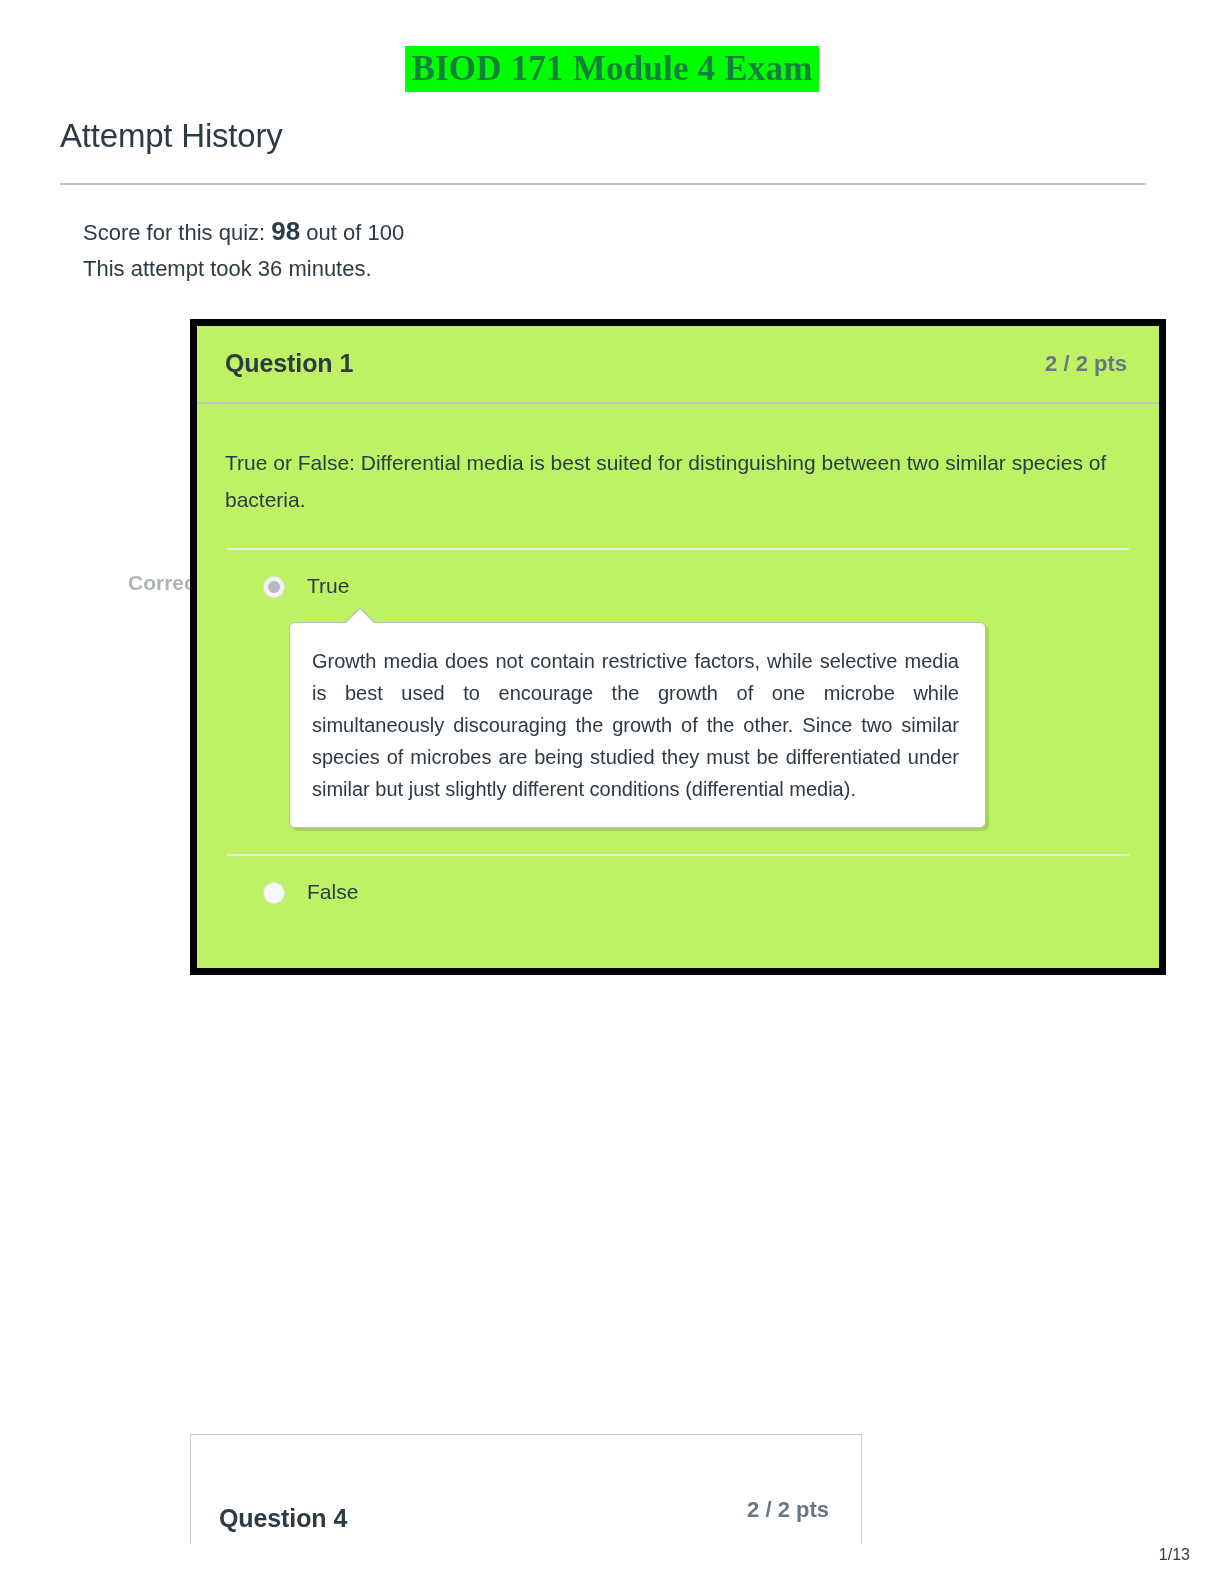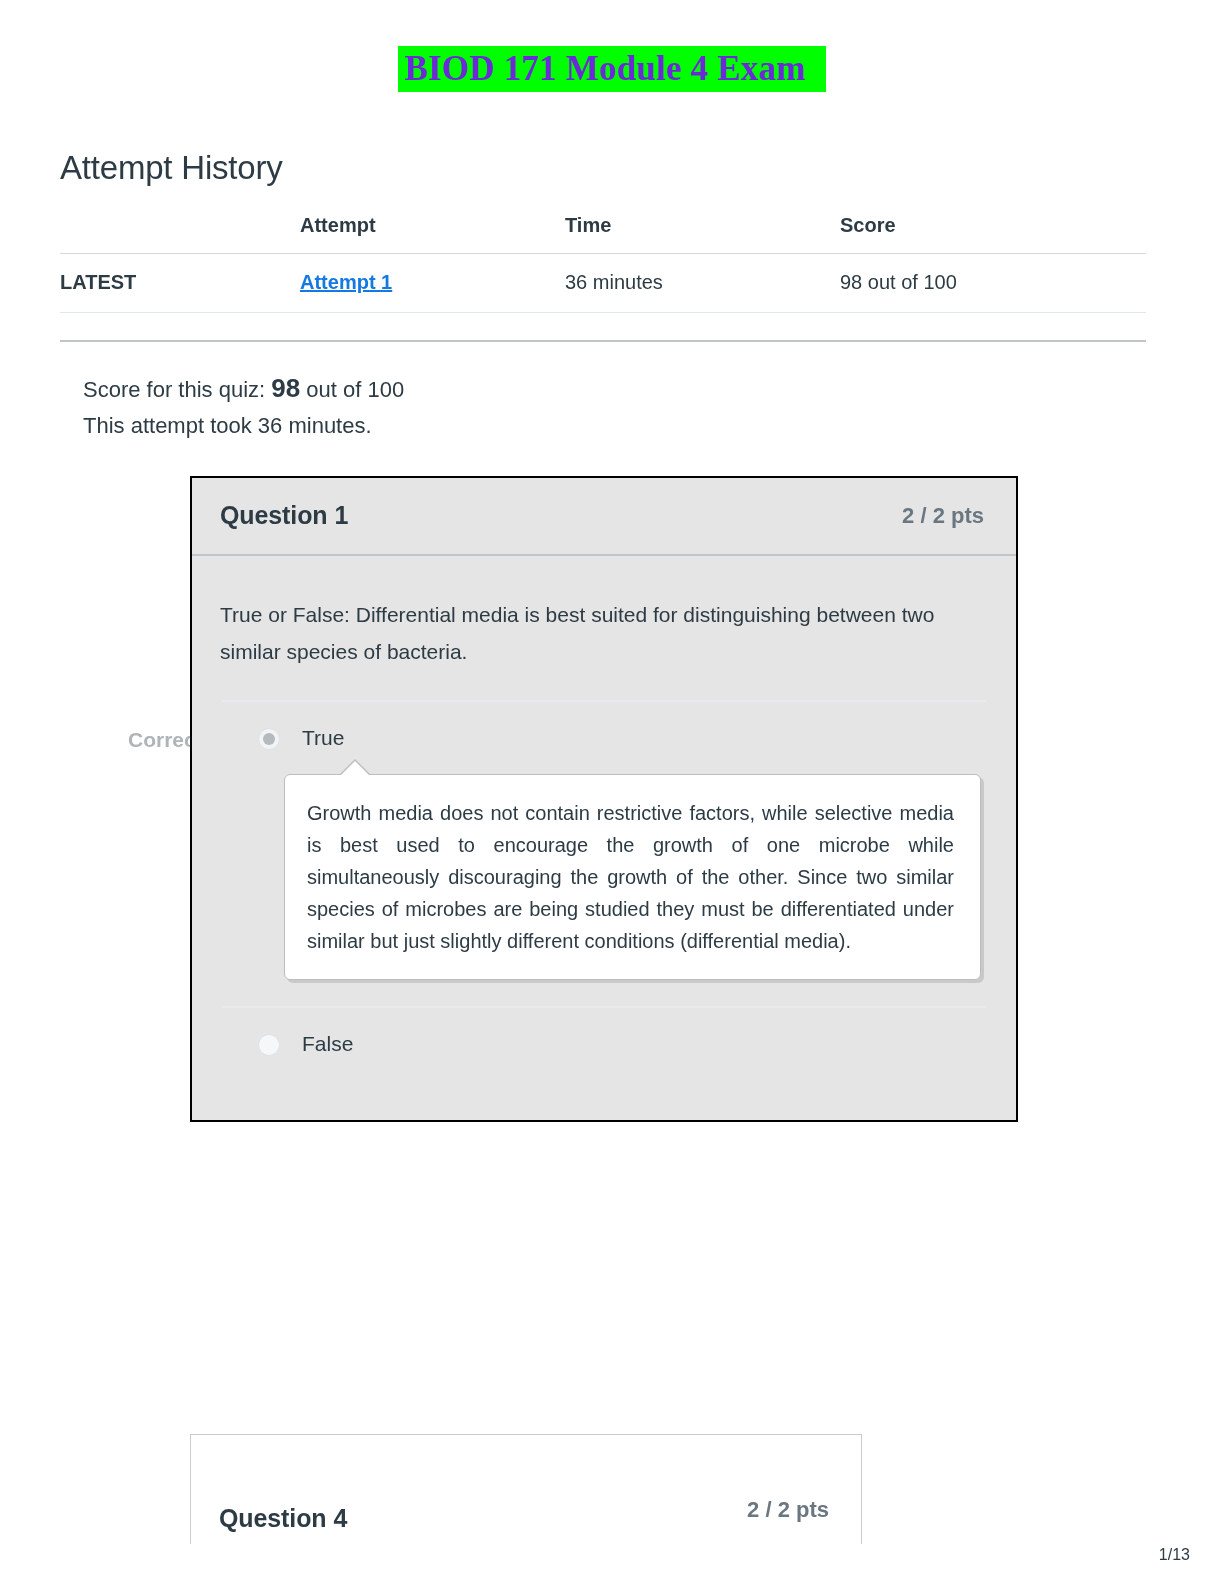--- a/index.html
+++ b/index.html
@@ -26,36 +26,36 @@
   .doc-title-wrap {
     text-align: center;
     padding-top: 46px;
   }
   .doc-title {
     display: inline-block;
     font-family: "Liberation Serif", serif;
     font-weight: bold;
     font-size: 35px;
     line-height: 1.18;
-    color: #6d28d9;
+    color: #15803d;
     background: #00ff00;
-    padding: 2px 20px 3px 6px;
+    padding: 2px 6px 3px 6px;
     letter-spacing: 0.2px;
   }
 
   
   .content {
     padding: 0 60px;
     box-sizing: border-box;
   }
   .section-heading {
     font-size: 33px;
     font-weight: normal;
     color: #2d3b45;
-    margin: 56px 0 0 0;
+    margin: 24px 0 0 0;
     line-height: 1.2;
     letter-spacing: -0.2px;
   }
 
   table.attempt-table {
     width: 1086px;
     border-collapse: collapse;
     margin-top: 26px;
     table-layout: fixed;
   }
@@ -115,24 +115,24 @@
   }
 
   
   .question-area {
     position: relative;
     margin-top: 32px;
     padding-left: 130px;
   }
   .q-card {
     position: relative;
-    width: 828px;
-    border: 2px solid #000000;
-    box-sizing: border-box;
-    background: #e5e5e5;
+    width: 976px;
+    border: 7px solid #000000;
+    box-sizing: border-box;
+    background: #bef264;
   }
   .q-header {
     display: flex;
     align-items: center;
     justify-content: space-between;
     height: 78px;
     padding: 0 32px 0 28px;
     border-bottom: 2px solid #c0c5c9;
     box-sizing: border-box;
   }
@@ -290,38 +290,20 @@
 <div class="page">
 
   <div class="doc-title-wrap">
     <span class="doc-title">BIOD 171 Module 4 Exam</span>
   </div>
 
   <div class="content">
 
     <h2 class="section-heading">Attempt History</h2>
 
-    <table class="attempt-table">
-      <thead>
-        <tr>
-          <th class="col-kept"></th>
-          <th class="col-attempt">Attempt</th>
-          <th class="col-time">Time</th>
-          <th class="col-score">Score</th>
-        </tr>
-      </thead>
-      <tbody>
-        <tr>
-          <td class="latest-cell">LATEST</td>
-          <td><span class="attempt-link">Attempt 1</span></td>
-          <td>36 minutes</td>
-          <td>98 out of 100</td>
-        </tr>
-      </tbody>
-    </table>
 
     <div class="heavy-rule"></div>
 
     <div class="score-block">
       <div class="score-line">
         <span>Score for this quiz:</span>
         <span class="score-big">98</span>
         <span>out of 100</span>
       </div>
       <div class="score-line">This attempt took 36 minutes.</div>

